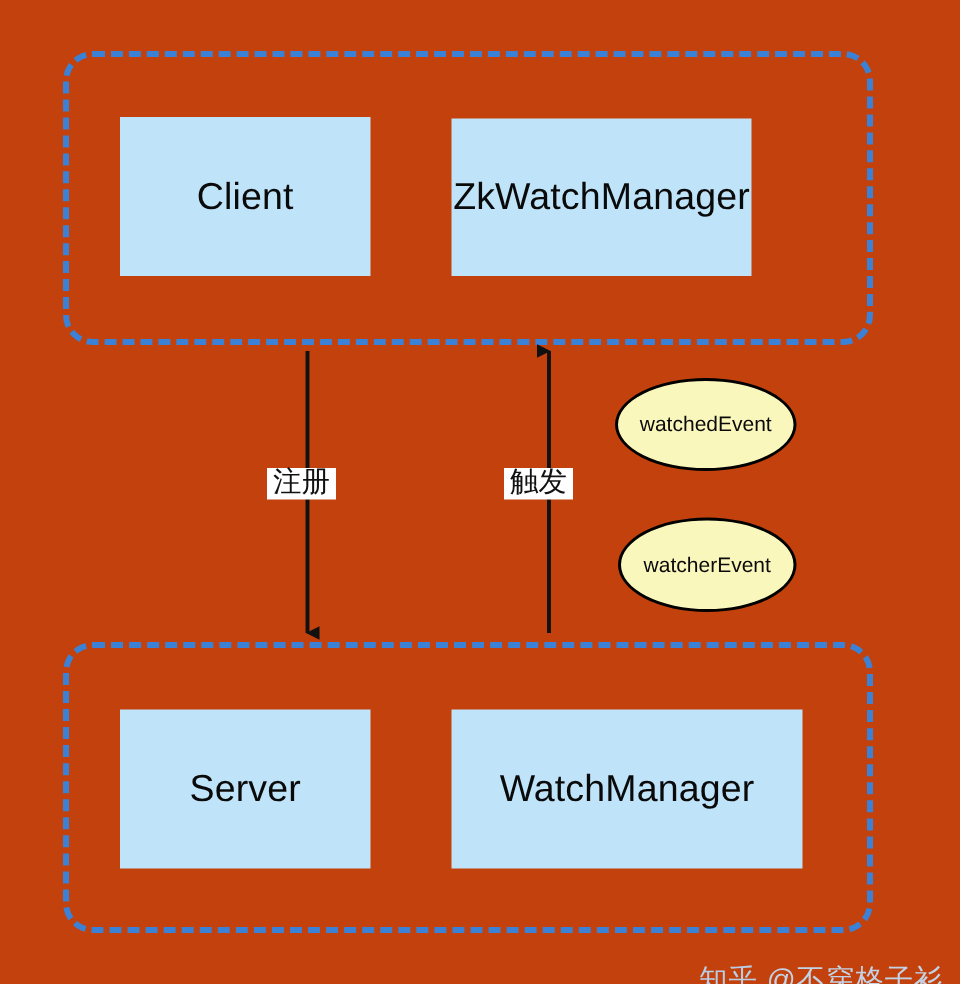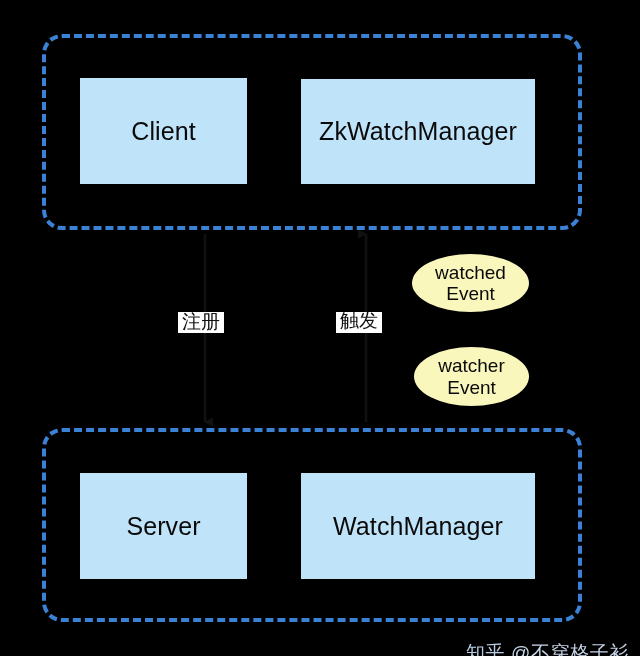--- a/index.html
+++ b/index.html
@@ -7,21 +7,21 @@
     padding: 0;
     background: #ffffff;
   }
   body {
     font-family: "Liberation Sans", "DejaVu Sans", sans-serif;
   }
   #canvas {
     position: relative;
     width: 640px;
     height: 656px;
-    background: #000000;
+    background: #c2410c;
     overflow: hidden;
   }
 
   
   .group {
     position: absolute;
     border: 4px dashed #3b82d6;
     border-radius: 20px;
     box-sizing: border-box;
     background: transparent;
@@ -54,21 +54,21 @@
   }
   #box-client {
     left: 80px;
     top: 78px;
     width: 167px;
     height: 106px;
   }
   #box-zkwatchmanager {
     left: 301px;
     top: 79px;
-    width: 234px;
+    width: 200px;
     height: 105px;
   }
   #box-server {
     left: 80px;
     top: 473px;
     width: 167px;
     height: 106px;
   }
   #box-watchmanager {
     left: 301px;
@@ -108,25 +108,25 @@
   }
 
   
   .event-ellipse {
     position: absolute;
     background: #faf7bd;
     border: 2px solid #000000;
     border-radius: 50%;
     box-sizing: border-box;
     display: flex;
-    flex-direction: column;
+    flex-direction: row;
     align-items: center;
     justify-content: center;
     color: #0a0a0a;
-    font-size: 19px;
+    font-size: 14px;
     line-height: 1.12;
     text-align: center;
   }
   #ellipse-watched-event {
     left: 410px;
     top: 252px;
     width: 121px;
     height: 62px;
   }
   #ellipse-watcher-event {

